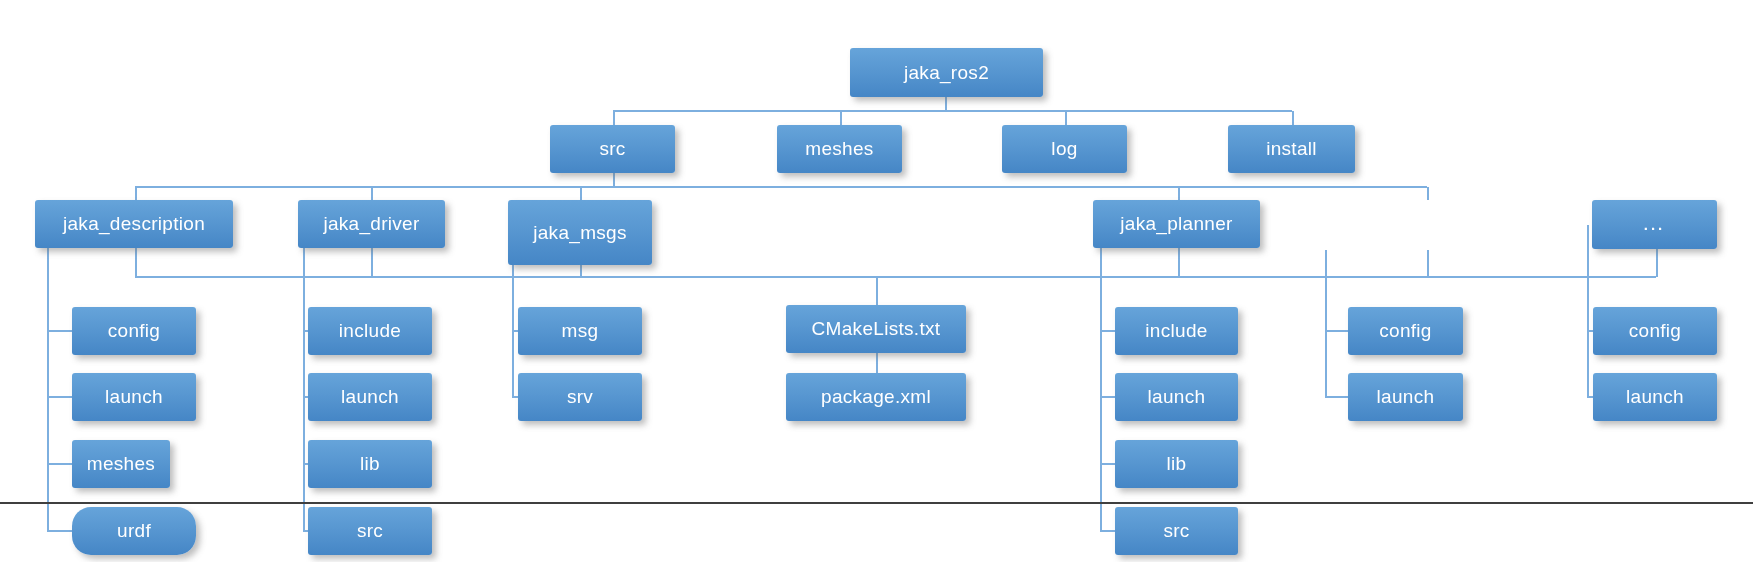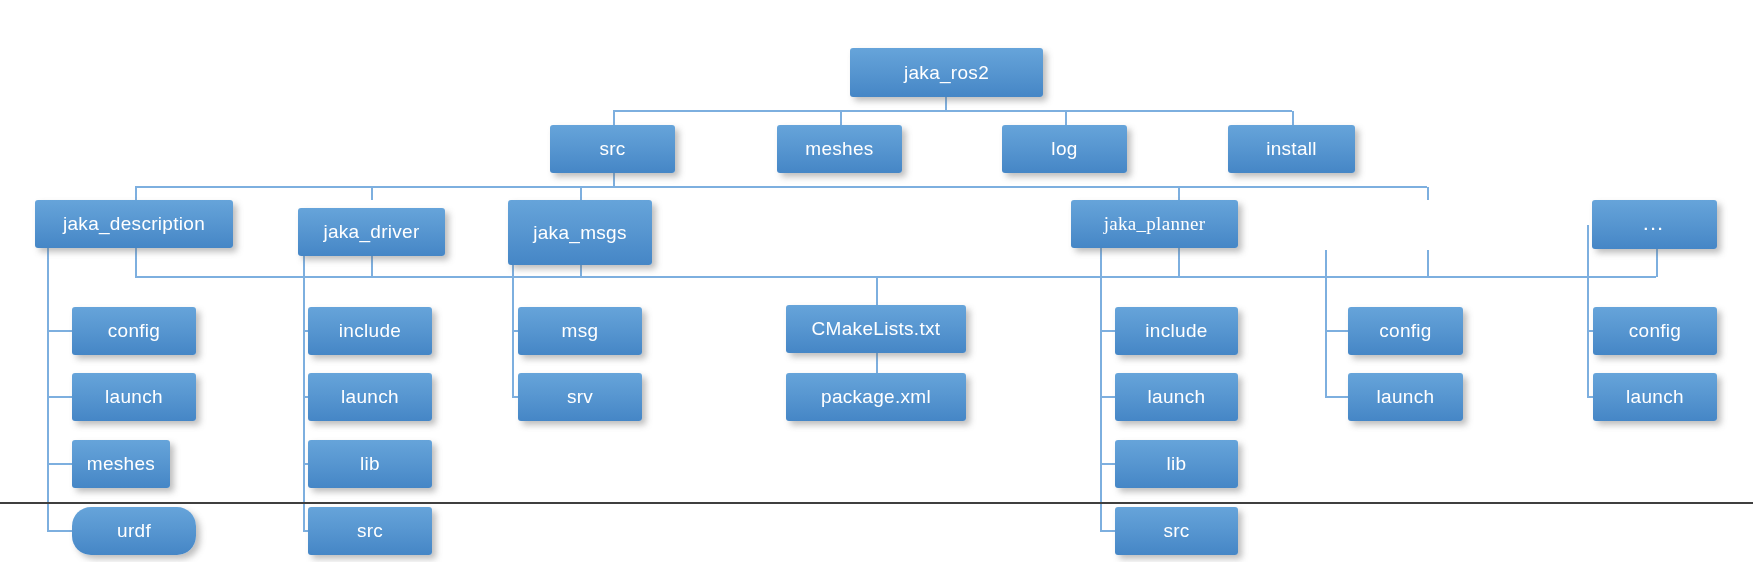--- a/index.html
+++ b/index.html
@@ -108,23 +108,23 @@
   <div class="hline" style="left:1587px; top:396px; width:7px;"></div>
 
   <div class="node" style="left:850px; top:48px; width:193px; height:49px;">jaka_ros2</div>
 
   <div class="node" style="left:550px; top:125px; width:125px; height:48px;">src</div>
   <div class="node" style="left:777px; top:125px; width:125px; height:48px;">meshes</div>
   <div class="node" style="left:1002px; top:125px; width:125px; height:48px;">log</div>
   <div class="node" style="left:1228px; top:125px; width:127px; height:48px;">install</div>
 
   <div class="node" style="left:35px; top:200px; width:198px; height:48px;">jaka_description</div>
-  <div class="node" style="left:298px; top:208px; width:147px; height:48px;">jaka_driver</div>
+  <div class="node" style="left:298px; top:200px; width:147px; height:48px;">jaka_driver</div>
   <div class="node" style="left:508px; top:200px; width:144px; height:65px;">jaka_msgs</div>
-  <div class="node" style="left:1071px; top:200px; width:167px; height:48px;font-family:Liberation Serif, serif;">jaka_planner</div>
+  <div class="node" style="left:1093px; top:200px; width:167px; height:48px;">jaka_planner</div>
   <div class="node dots" style="left:1592px; top:200px; width:125px; height:49px;">...</div>
 
   <div class="node" style="left:72px; top:307px; width:124px; height:48px;">config</div>
   <div class="node" style="left:72px; top:373px; width:124px; height:48px;">launch</div>
   <div class="node" style="left:72px; top:440px; width:98px; height:48px;">meshes</div>
   <div class="node" style="left:72px; top:507px; width:124px; height:48px;border-radius:19px;">urdf</div>
 
   <div class="node" style="left:308px; top:307px; width:124px; height:48px;">include</div>
   <div class="node" style="left:308px; top:373px; width:124px; height:48px;">launch</div>
   <div class="node" style="left:308px; top:440px; width:124px; height:48px;">lib</div>

